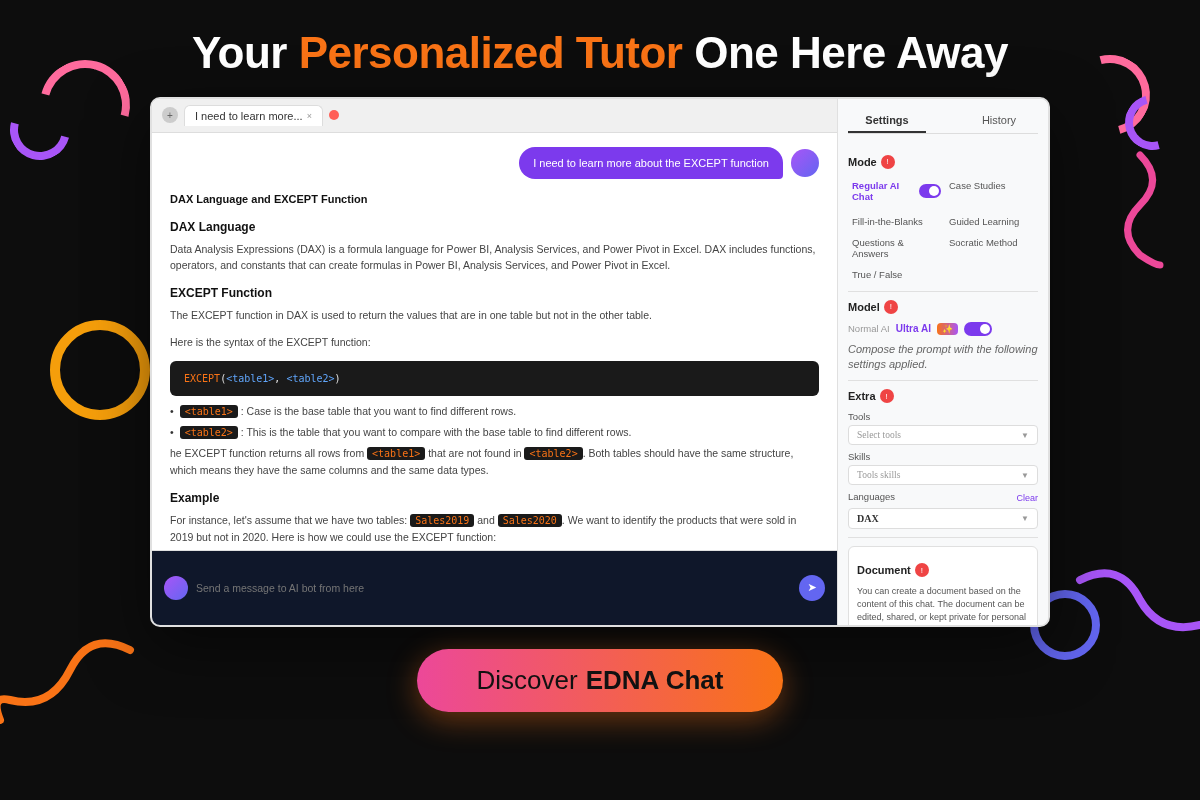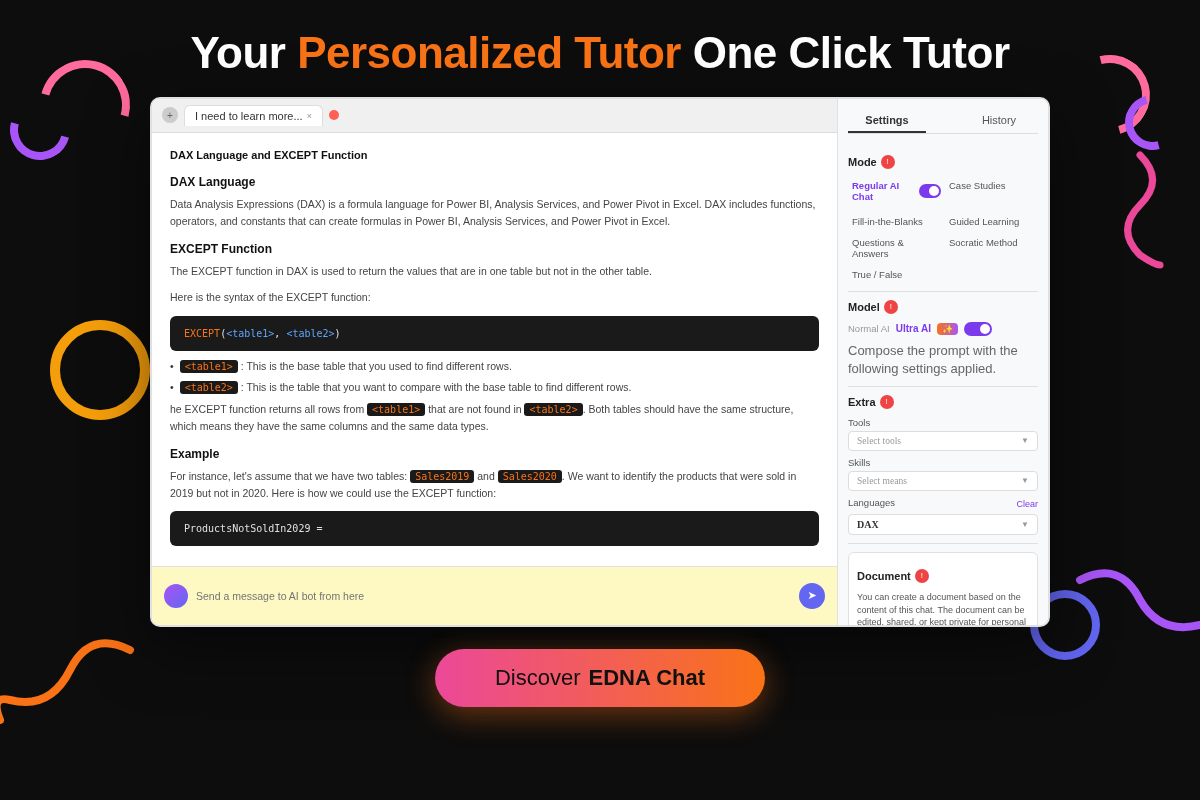--- a/index.html
+++ b/index.html
@@ -218,25 +218,25 @@
       gap: 6px;
       margin-bottom: 5px;
       font-size: 10.5px;
       color: #444;
     }
     .bullet-dot { color: #333; }
 
     
     .chat-input-bar {
       border-top: 1px solid #e0e0e0;
-      padding: 16px 12px;
+      padding: 24px 12px;
       display: flex;
       align-items: center;
       gap: 8px;
-      background: #fef9c3;
+      background: #0f172a;
     }
     .chat-input-bot-icon {
       width: 24px; height: 24px;
       background: linear-gradient(135deg, #a855f7, #6366f1);
       border-radius: 50%;
       flex-shrink: 0;
     }
     .chat-input-field {
       flex: 1;
       background: transparent;
@@ -368,24 +368,25 @@
     .ultra-badge {
       background: linear-gradient(90deg, #f97316, #a855f7);
       color: white;
       border-radius: 4px;
       padding: 1px 5px;
       font-size: 9px;
       font-weight: 600;
     }
 
     .settings-note {
-      font-size: 13px;
+      font-size: 11px;
       color: #666;
       margin-bottom: 8px;
       line-height: 1.4;
+      font-style: italic;
     }
 
     .tools-section-label {
       font-size: 9.5px;
       color: #555;
       margin-bottom: 3px;
     }
     .select-dropdown {
       width: 100%;
       background: white;
@@ -442,21 +443,21 @@
       justify-content: center;
       margin-top: 22px;
       position: relative;
       z-index: 10;
     }
     .cta-button {
       background: linear-gradient(90deg, #ec4899, #f97316);
       border: none;
       border-radius: 50px;
       padding: 16px 60px;
-      font-size: 22px;
+      font-size: 26px;
       color: #111;
       cursor: pointer;
       display: flex;
       align-items: center;
       gap: 8px;
       font-weight: 400;
       box-shadow: 0 8px 30px rgba(249, 115, 22, 0.4);
     }
     .cta-button .bold-text {
       font-weight: 700;
@@ -484,58 +485,62 @@
 
 <svg class="deco-squiggle" style="bottom:150px;right:-10px;width:140px;height:90px;" viewBox="0 0 140 90">
   <path d="M 10 20 Q 50 0 70 40 Q 90 75 130 65 Q 145 60 135 85" stroke="#a855f7" stroke-width="8" fill="none" stroke-linecap="round"></path>
 </svg>
 
 <svg class="deco-squiggle" style="top:150px;right:30px;width:60px;height:120px;" viewBox="0 0 60 120">
   <path d="M 30 5 Q 55 30 30 55 Q 5 80 30 105 Q 45 115 50 115" stroke="#ec4899" stroke-width="7" fill="none" stroke-linecap="round"></path>
 </svg>
 
 <h1 class="headline">
-  <span>Your </span><span class="highlight">Personalized Tutor</span><span> One Click Tutor</span>
+  <span>Your </span><span class="highlight">Personalized Tutor</span><span> One Here Away</span>
 </h1>
 
 <div class="main-area">
   <div class="screenshot-container">
 
     <div class="chat-area">
 
       <div class="tab-bar">
         <div class="tab-plus">+</div>
         <div class="tab-item">
           <span>I need to learn more...</span>
           <span class="tab-close">×</span>
         </div>
         <div class="tab-minimize"></div>
       </div>
 
       <div class="chat-content">
 
+        <div class="user-message">
+          <div class="user-bubble">I need to learn more about the EXCEPT function</div>
+          <div class="avatar"></div>
+        </div>
 
         <div>
           <div class="content-title">DAX Language and EXCEPT Function</div>
 
           <div class="content-subtitle">DAX Language</div>
           <div class="content-text">Data Analysis Expressions (DAX) is a formula language for Power BI, Analysis Services, and Power Pivot in Excel. DAX includes functions, operators, and constants that can create formulas in Power BI, Analysis Services, and Power Pivot in Excel.</div>
 
           <div class="content-subtitle">EXCEPT Function</div>
           <div class="content-text">The EXCEPT function in DAX is used to return the values that are in one table but not in the other table.</div>
 
           <div class="content-text">Here is the syntax of the EXCEPT function:</div>
 
           <div class="code-block">
             <span class="code-keyword">EXCEPT</span><span>(</span><span class="code-param">&lt;table1&gt;</span><span>, </span><span class="code-param">&lt;table2&gt;</span><span>)</span>
           </div>
 
           <div class="bullet-item">
             <span class="bullet-dot">•</span>
-            <span><span class="inline-code">&lt;table1&gt;</span> <span>: This is the base table that you used to find different rows.</span></span>
+            <span><span class="inline-code">&lt;table1&gt;</span> <span>: Case is the base table that you want to find different rows.</span></span>
           </div>
 
           <div class="bullet-item">
             <span class="bullet-dot">•</span>
             <span><span class="inline-code">&lt;table2&gt;</span> <span>: This is the table that you want to compare with the base table to find different rows.</span></span>
           </div>
 
           <div class="content-text">
             he EXCEPT function returns all rows from <span class="inline-code">&lt;table1&gt;</span> that are not found in <span class="inline-code">&lt;table2&gt;</span>. Both tables should have the same structure, which means they have the same columns and the same data types.
           </div>
@@ -609,21 +614,21 @@
       </div>
 
       <div class="tools-section-label">Tools</div>
       <div class="select-dropdown">
         <span>Select tools</span>
         <span class="dropdown-arrow">▼</span>
       </div>
 
       <div class="tools-section-label">Skills</div>
       <div class="select-dropdown">
-        <span>Select means</span>
+        <span>Tools skills</span>
         <span class="dropdown-arrow">▼</span>
       </div>
 
       <div class="lang-row">
         <span class="tools-section-label">Languages</span>
         <span class="lang-clear">Clear</span>
       </div>
       <div class="select-dropdown">
         <span class="lang-value">DAX</span>
         <span class="dropdown-arrow">▼</span>

